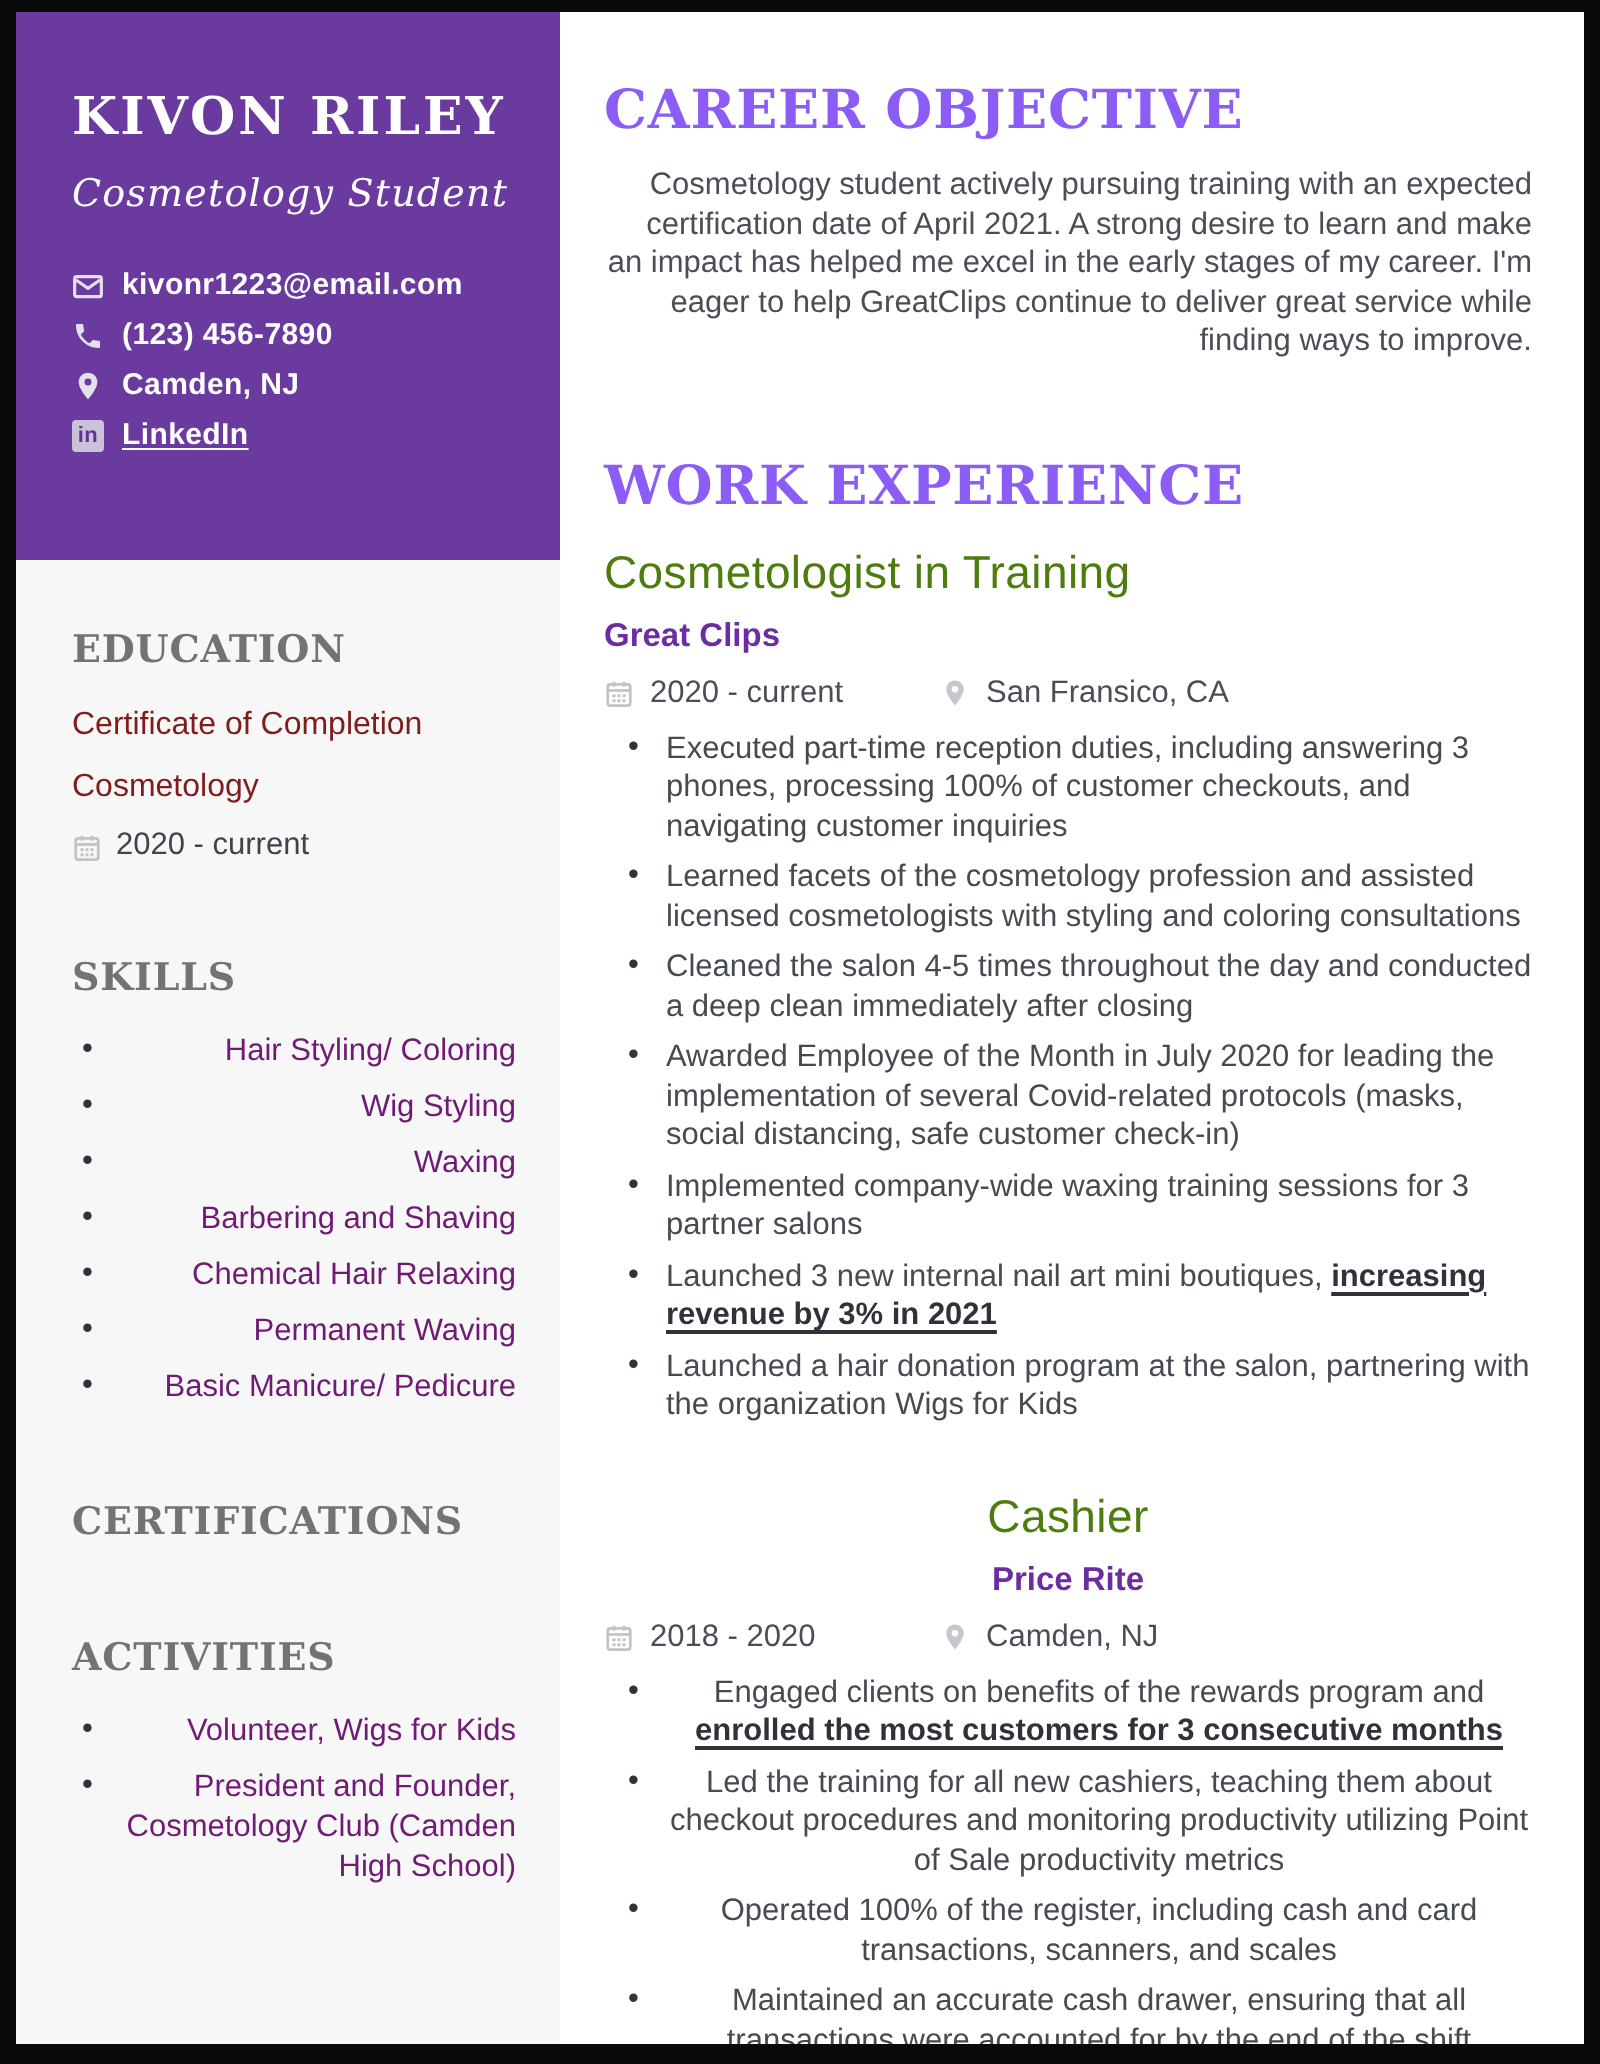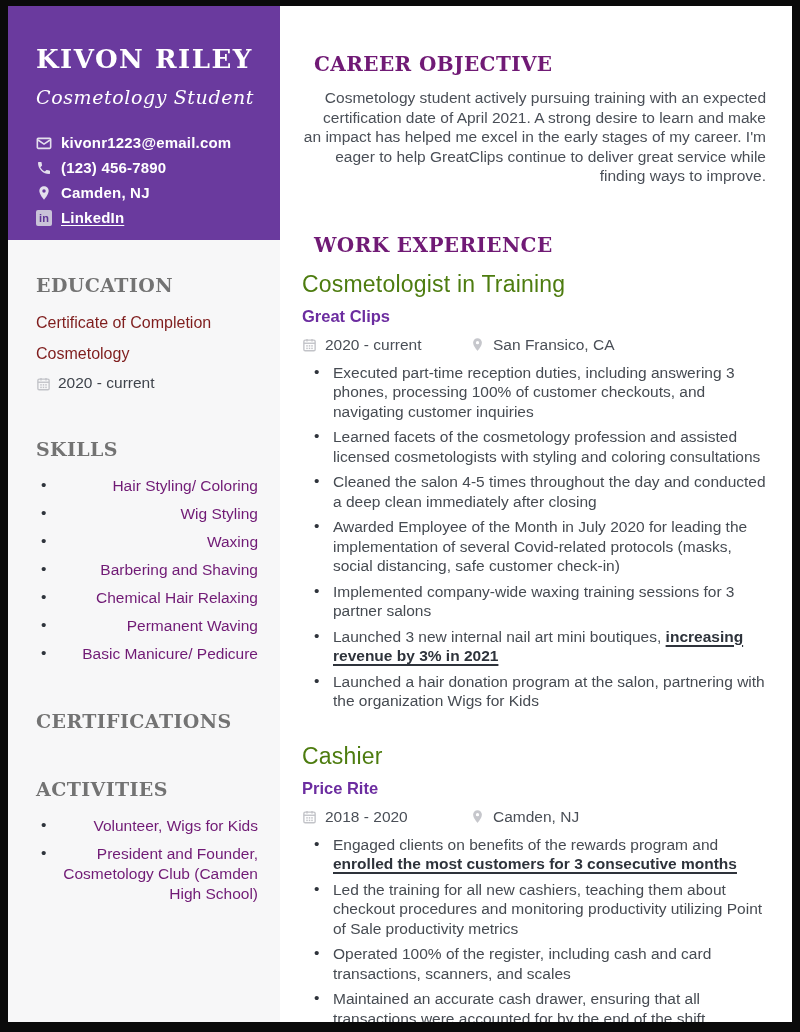--- a/index.html
+++ b/index.html
@@ -9,21 +9,21 @@
     font-family:"Liberation Sans",sans-serif;
     -webkit-font-smoothing:antialiased;
   }
   .page{
     position:absolute;left:8px;top:6px;width:784px;height:1016px;
     background:#ffffff;display:flex;overflow:hidden;
   }
   
   .sidebar{width:272px;flex:0 0 272px;background:#F7F7F8;}
   .purple-header{
-    background:#6A3A9E;height:234px;box-sizing:border-box;
+    background:#6A3A9E;height:274px;box-sizing:border-box;
     padding:32px 20px 0 28px;color:#ffffff;
   }
   .person-name{
     font-family:"DejaVu Serif","Liberation Serif",serif;
     font-weight:700;font-size:26px;letter-spacing:1.5px;margin:6px 0 0;
   }
   .person-title{
     font-family:"DejaVu Serif","Liberation Serif",serif;
     font-style:italic;font-size:19px;letter-spacing:.6px;margin:12px 0 0;
   }
@@ -57,40 +57,40 @@
   ul.plain li{
     position:relative;padding-left:20px;font-size:15.5px;color:#701a75;
     line-height:20px;margin-bottom:8px;text-align:right;
   }
   ul.plain li::before{content:"•";position:absolute;left:5px;top:-1px;color:#2F343C;}
 
   
   .main{flex:1;background:#ffffff;box-sizing:border-box;padding:34px 26px 0 22px;}
   .main-heading{
     font-family:"DejaVu Serif","Liberation Serif",serif;
-    font-size:20px;font-weight:700;color:#701a75;letter-spacing:.4px;margin:12px;
+    font-size:27px;font-weight:700;color:#8b5cf6;letter-spacing:.4px;margin:0;
   }
   .objective-text{margin:12px 0 0;font-size:15.5px;line-height:19.5px;color:#4A4F57;text-align:right;}
   .work-heading{margin-top:47px;}
   .job-title{font-size:23px;font-weight:400;color:#4d7c0f;margin:14px 0 9px;letter-spacing:.2px;}
   .company{font-size:16.5px;font-weight:700;color:#6C2DA0;margin:0 0 10px;}
   .meta-row{display:flex;align-items:center;margin:0 0 9px;}
   .meta-item{display:flex;align-items:center;gap:8px;font-size:15.5px;color:#4A4F57;}
   .meta-item.first{width:168px;}
   ul.bullets{list-style:none;margin:0;padding:0 0 0 12px;}
   ul.bullets li{
     position:relative;padding-left:19px;font-size:15.5px;line-height:19.5px;
     color:#464B52;margin-bottom:6px;
   }
   ul.bullets li::before{content:"•";position:absolute;left:0;top:-1px;color:#2F343C;}
   .em{
     font-weight:700;color:#2E333B;text-decoration:underline;
     text-underline-offset:3px;text-decoration-thickness:1.5px;
   }
-  .job2{margin-top:32px;}
+  .job2{margin-top:32px;text-align:center;}
 </style>
 </head>
 <body>
 
 <div class="page">
 
   <aside class="sidebar">
     <div class="purple-header">
       <h1 class="person-name">KIVON RILEY</h1>
       <div class="person-title">Cosmetology Student</div>

